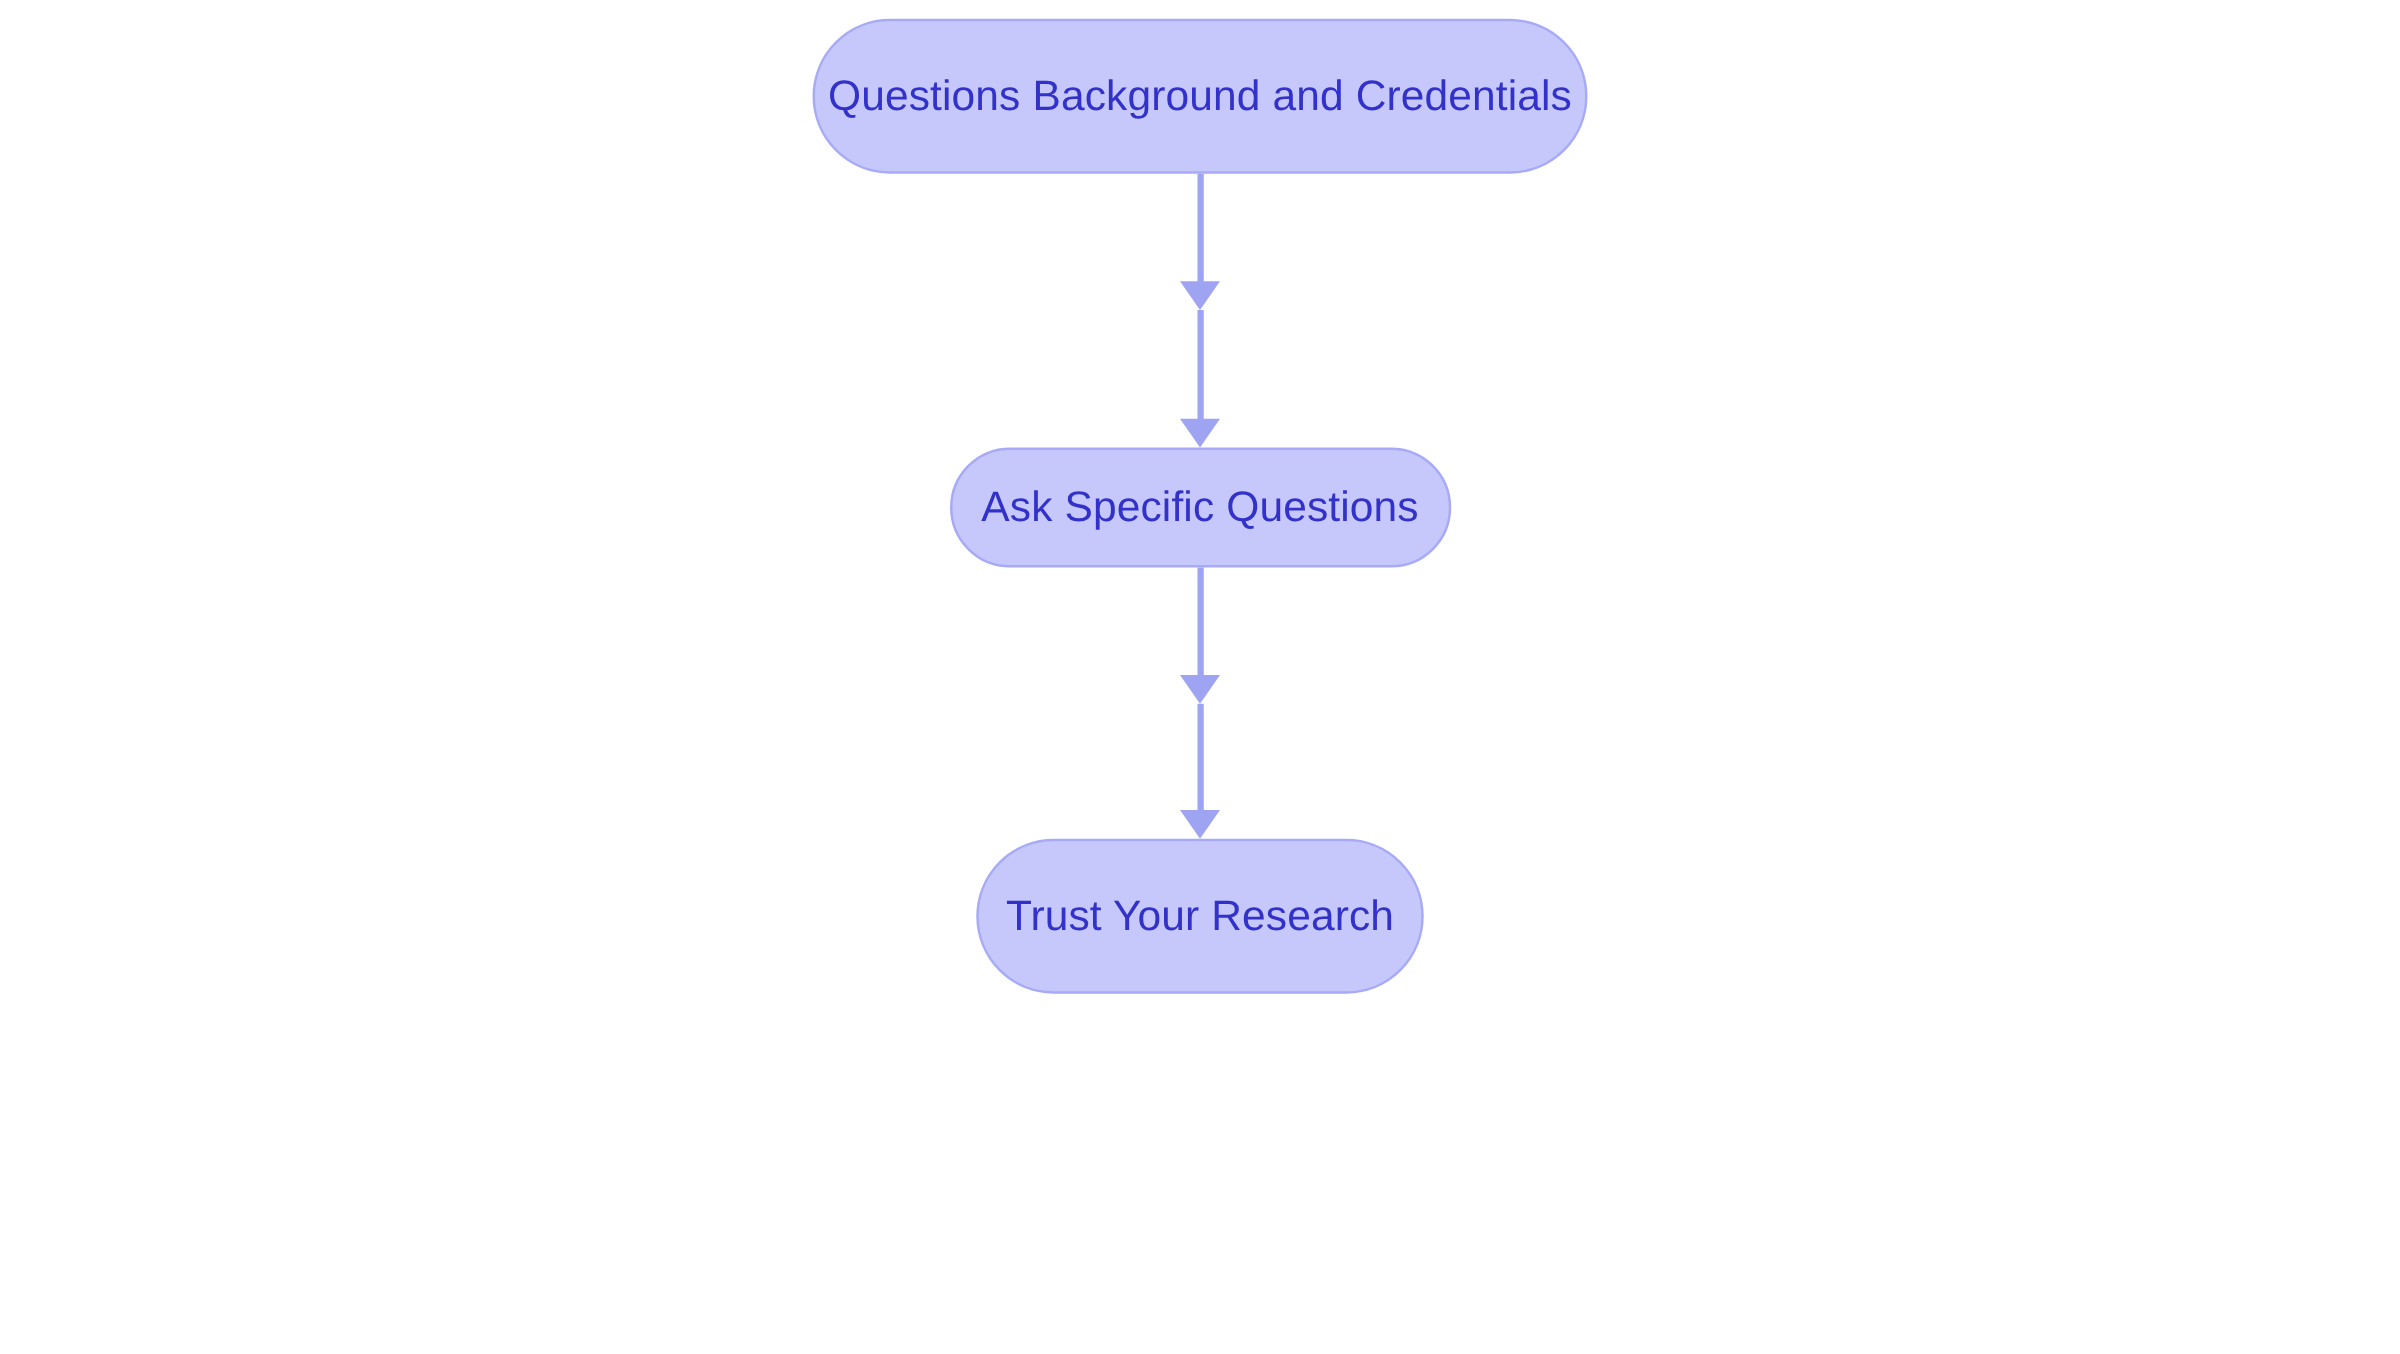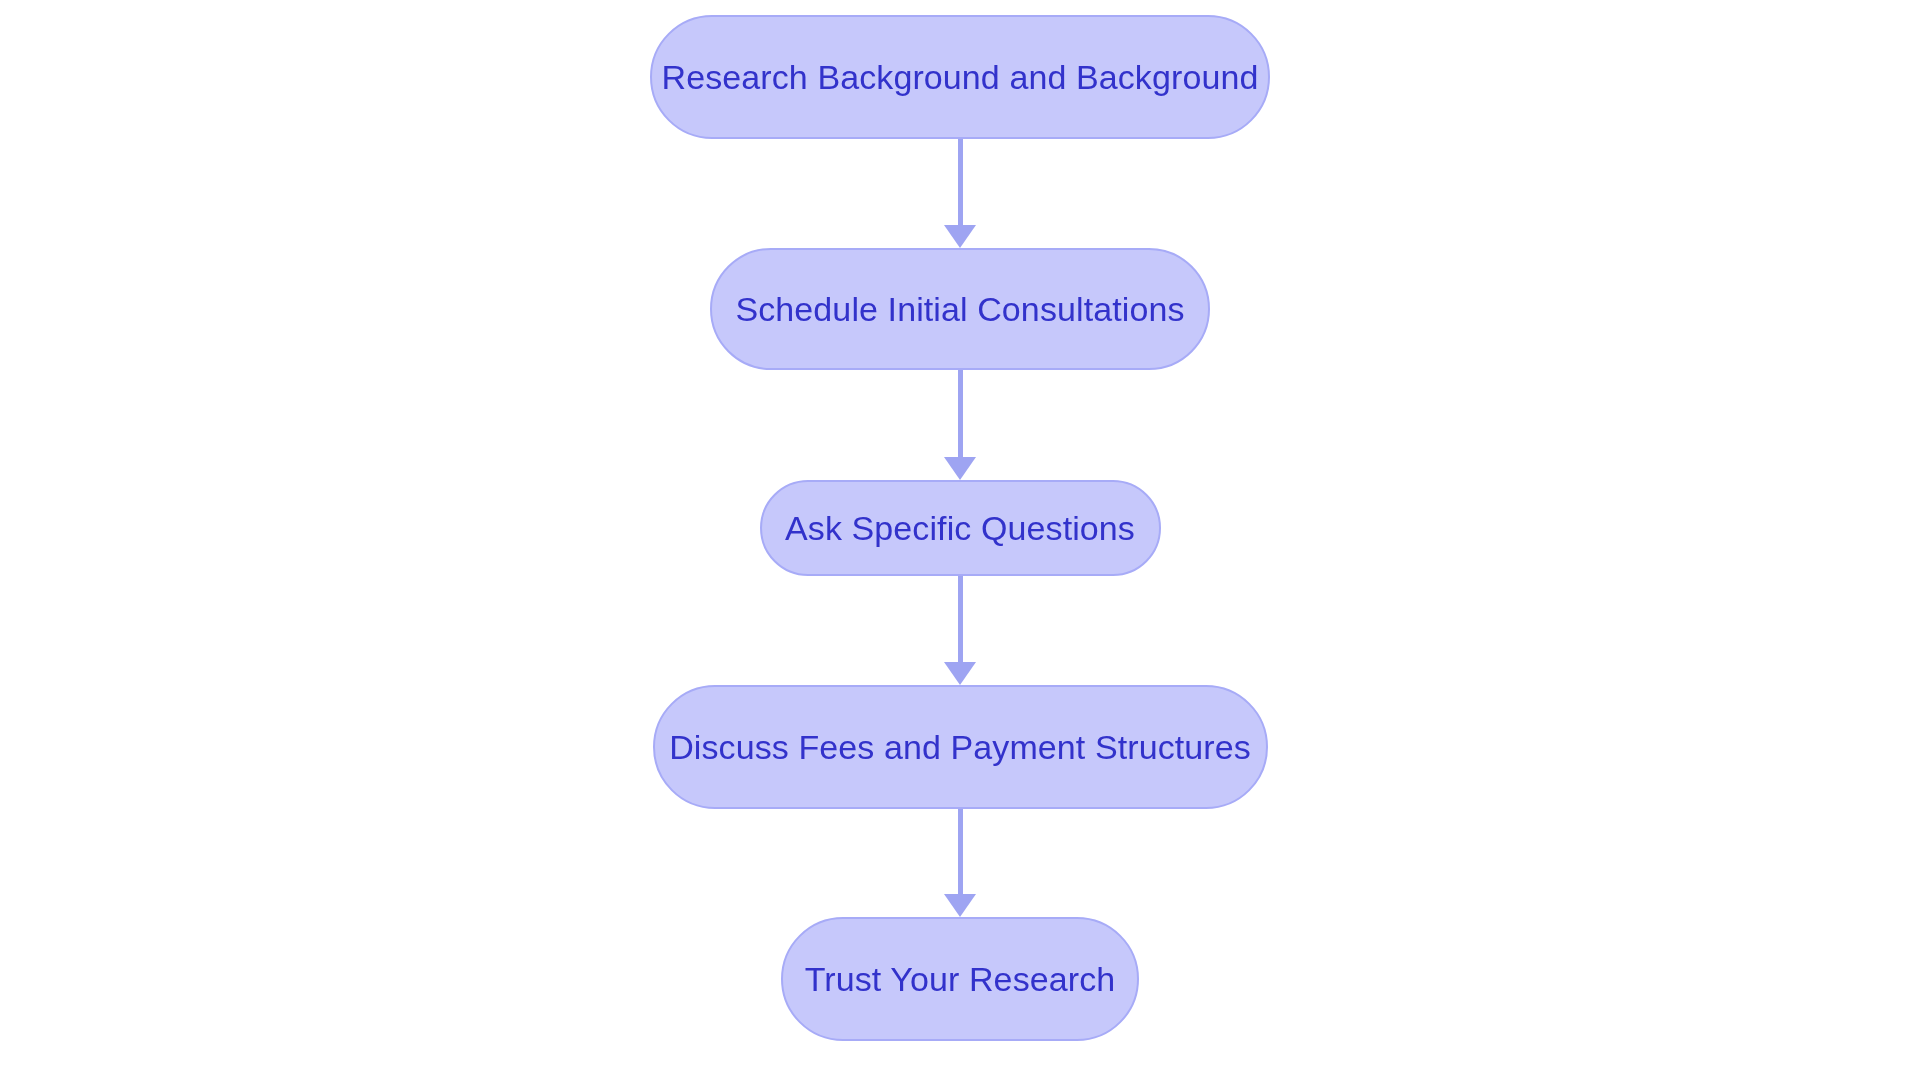--- a/index.html
+++ b/index.html
@@ -74,49 +74,43 @@
   .conn-1 { height: 110px; }
   .conn-2 { height: 109px; }
   .conn-3 { height: 108px; }
 </style>
 </head>
 <body>
 
 <div class="flowchart">
 
   <div class="node node-0">
-    <span class="node-label">Research Background and Background</span>
+    <span class="node-label">Questions Background and Credentials</span>
   </div>
 
   <div class="connector conn-0">
     <div class="line"></div>
     <div class="head"></div>
   </div>
 
-  <div class="node node-1">
-    <span class="node-label">Schedule Initial Consultations</span>
-  </div>
 
   <div class="connector conn-1">
     <div class="line"></div>
     <div class="head"></div>
   </div>
 
   <div class="node node-2">
     <span class="node-label">Ask Specific Questions</span>
   </div>
 
   <div class="connector conn-2">
     <div class="line"></div>
     <div class="head"></div>
   </div>
 
-  <div class="node node-3">
-    <span class="node-label">Discuss Fees and Payment Structures</span>
-  </div>
 
   <div class="connector conn-3">
     <div class="line"></div>
     <div class="head"></div>
   </div>
 
   <div class="node node-4">
     <span class="node-label">Trust Your Research</span>
   </div>
 

